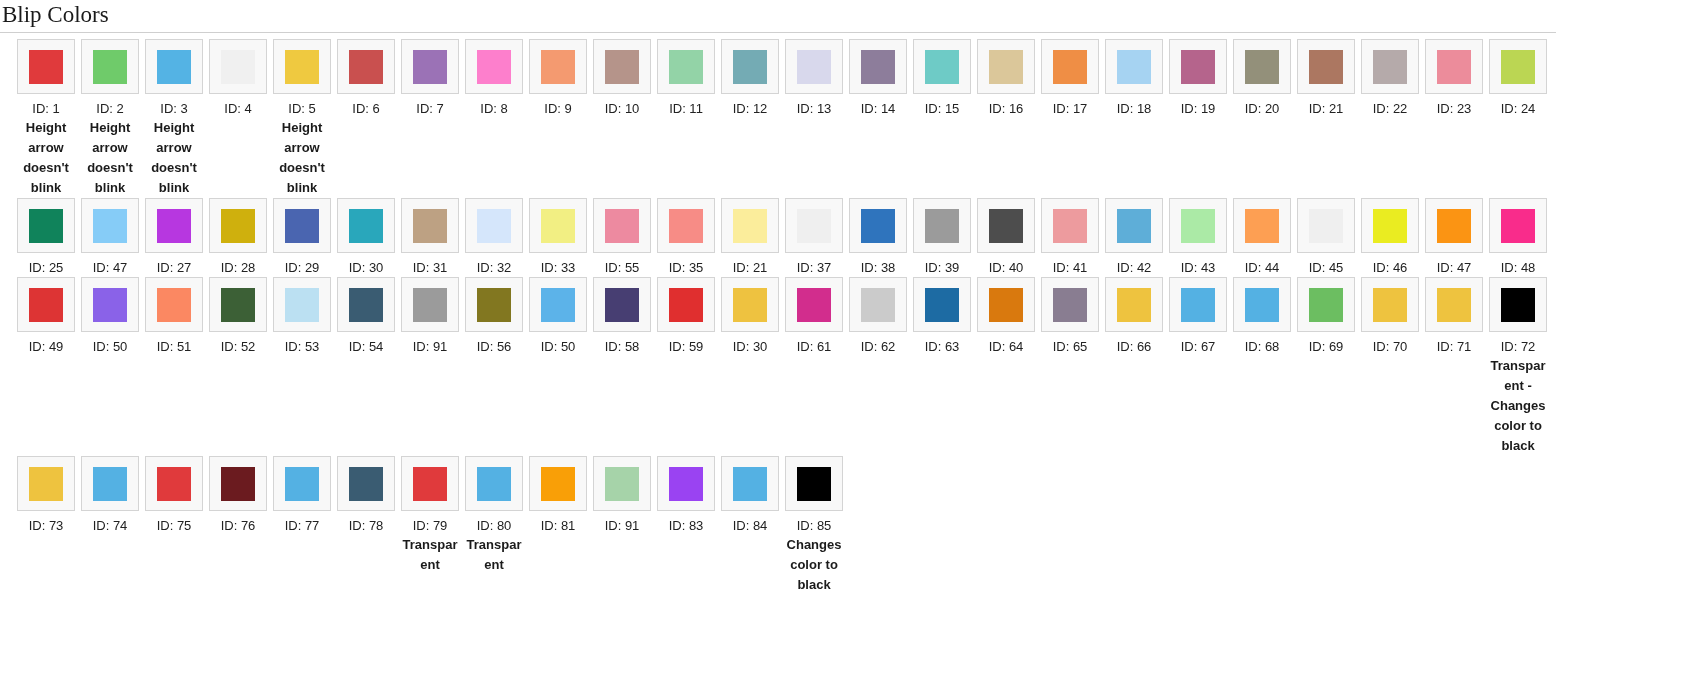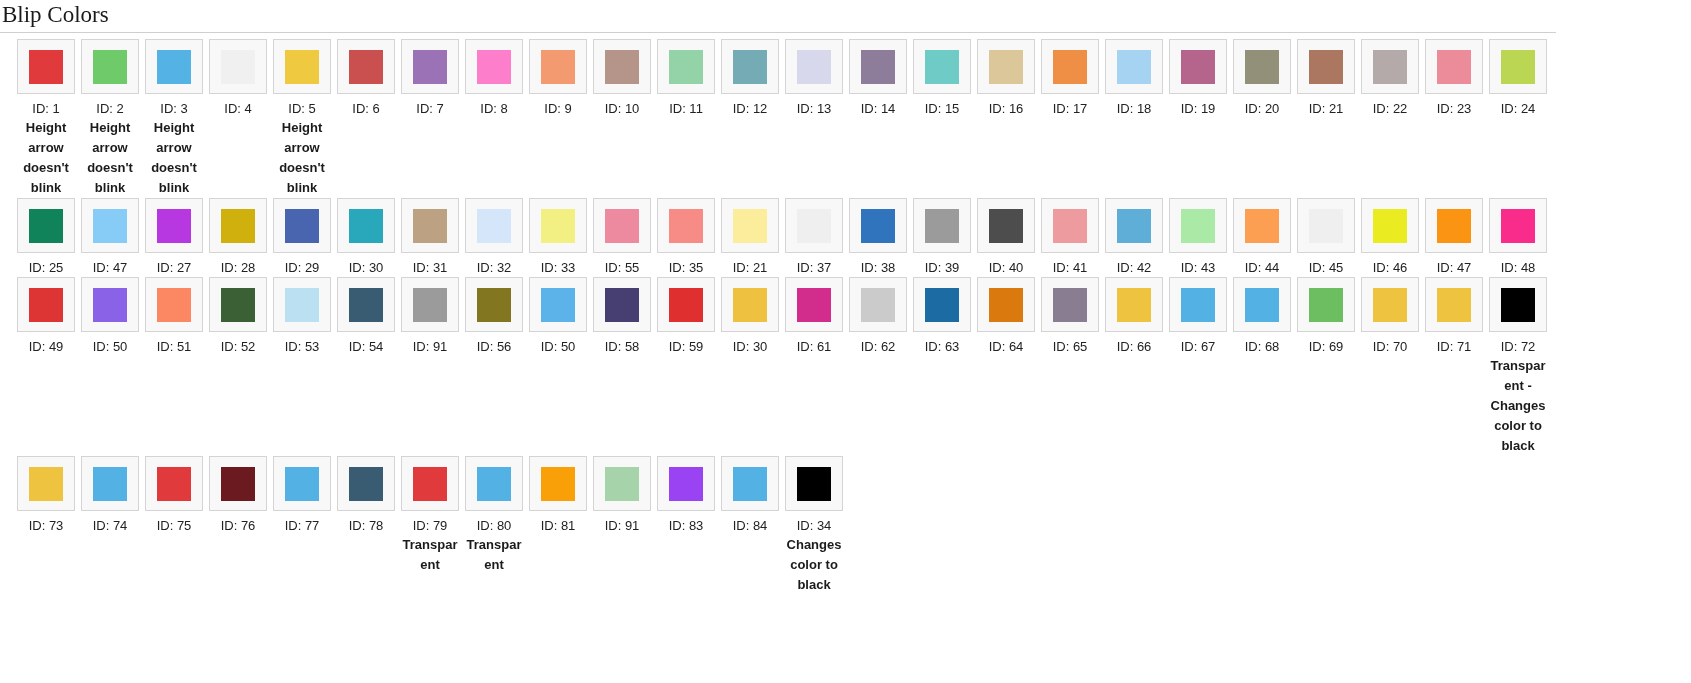--- a/index.html
+++ b/index.html
@@ -599,18 +599,18 @@
       <div class="swatch-cell">
         <div class="swatch-box">
           <div class="swatch-color" style="background: rgb(84, 177, 227);"></div>
         </div>
         <div class="swatch-id">ID: 84</div>
       </div>
       <div class="swatch-cell">
         <div class="swatch-box">
           <div class="swatch-color" style="background: rgb(0, 0, 0);"></div>
         </div>
-        <div class="swatch-id">ID: 34</div>
+        <div class="swatch-id">ID: 85</div>
         <div class="swatch-note">Changes color to black</div>
       </div>
     </div>
 
 </div>
 
 </body></html>

